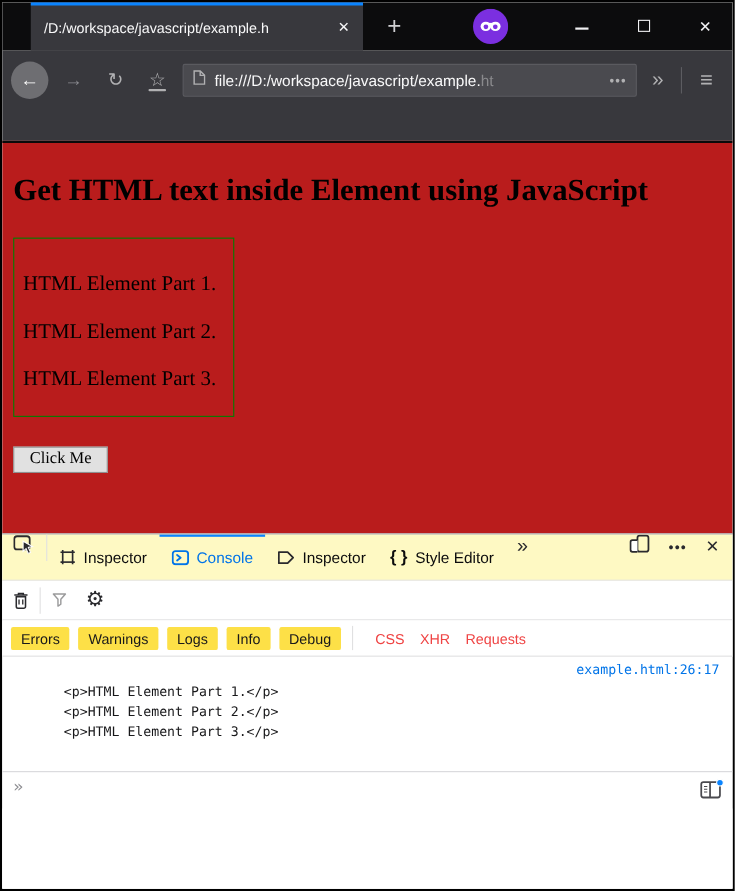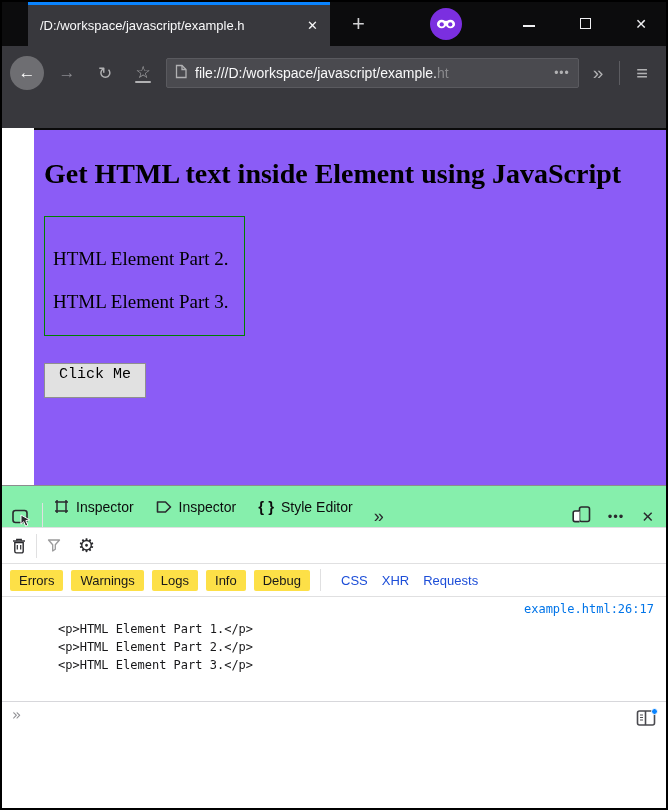--- a/index.html
+++ b/index.html
@@ -41,35 +41,35 @@
             display:flex; align-items:center; padding:0 8px; margin:0 4px; min-width:0; }
   .urlbar .doc { flex:none; margin-right:8px; }
   .url-text { color:#f9f9fa; font-size:14px; white-space:nowrap; overflow:hidden; }
   .url-faded { color:#8a8a8d; font-size:14px; }
   .url-dots { margin-left:auto; color:#b1b1b3; font-size:12px; letter-spacing:1px; padding-left:8px; }
   .nav-sep { width:1px; height:24px; background:#5c5c61; margin:0 6px; flex:none; }
   .overflow-btn { color:#b1b1b3; font-size:19px; padding:0 10px; flex:none; }
   .menu-btn { color:#b1b1b3; font-size:20px; padding:0 10px; flex:none; }
 
   
-  .page { height:357px; background:#8b5cf6; border-top:2px solid #0a0a0a; overflow:hidden; flex:none;margin-left:32px; }
+  .page { height:357px; background:#b91c1c; border-top:2px solid #0a0a0a; overflow:hidden; flex:none; }
   .page h1 { font-family:"Liberation Serif","DejaVu Serif",serif; font-size:28px; font-weight:bold;
              color:#000; margin:28px 10px 0; }
   .green-box { width:201px; margin:26px 0 0 10px; border:1px solid #008000; padding:10px 8px 1px; }
   .green-box p { font-family:"Liberation Serif","DejaVu Serif",serif; font-size:19px; color:#000;
                  margin:21px 0; line-height:1.15; }
-  .clickme { display:inline-block; margin:27px 0 0 10px; font-family:Liberation Mono, monospace;
+  .clickme { display:inline-block; margin:27px 0 0 10px; font-family:Liberation Serif, serif;
              font-size:15px; color:#000; background:#e1e1e1; border:1px solid #8f8f8f;
-             padding:2px 14px 14px; }
+             padding:2px 14px 3px; }
 
   
   .devtools { flex:1; background:#fff; border-top:1px solid #8c8c8e; display:flex; flex-direction:column;
               color:#0c0c0d; min-height:0; }
-  .dt-toolbar { height:42px; flex:none; background:#86efac; border-bottom:1px solid #e0e0e1;
-                display:flex; align-items:flex-end; }
+  .dt-toolbar { height:42px; flex:none; background:#fef9c3; border-bottom:1px solid #e0e0e1;
+                display:flex; align-items:flex-start; }
   .dt-picker { padding:0 10px; display:flex; align-items:center; }
   .dt-sep { width:1px; height:24px; background:#e0e0e1; flex:none; }
   .dt-tab { position:relative; height:100%; display:flex; align-items:center; gap:7px;
             padding:0 11px; font-size:14px; color:#0c0c0d; }
   .dt-tab.active { color:#0074e8; }
   .dt-tab.active::before { content:""; position:absolute; top:0; left:0; right:0; height:2px; background:#0a84ff; }
   .dt-moretabs { font-size:18px; color:#2a2a2e; padding:0 10px; }
   .dt-right { margin-left:auto; display:flex; align-items:center; }
   .dt-right > * { margin-left:17px; }
   .dt-meatball { font-size:13px; letter-spacing:1px; color:#2a2a2e; }
@@ -82,21 +82,21 @@
   .filter-input { flex:1; border:none; outline:none; font-size:14px; color:#0c0c0d; background:transparent;
                   font-family:"Liberation Sans",sans-serif; }
   .filter-input::placeholder { color:#757575; }
   .gear { font-size:19px; color:#2a2a2e; padding:0 11px; line-height:1; }
 
   .dt-btnrow { height:33px; flex:none; background:#fff; border-bottom:1px solid #e0e0e1;
                display:flex; align-items:center; padding-left:8px; }
   .pill { background:#fde047; border-radius:2px; font-size:13px; color:#18181a;
           padding:4px 9px; margin-right:8px; line-height:1; }
   .dt-btnrow .dt-sep { margin:0 6px 0 2px; height:22px; }
-  .flat-filter { font-size:13px; color:#1d4ed8; margin-left:14px; }
+  .flat-filter { font-size:13px; color:#ef4444; margin-left:14px; }
 
   .console-area { flex:1; display:flex; flex-direction:column; min-height:0; font-family:"DejaVu Sans Mono","Liberation Mono",monospace; }
   .log-row { padding:5px 0 0; flex:none; }
   .log-link { display:block; text-align:right; padding-right:12px; font-size:12px; color:#0074e8;
               text-decoration:none; }
   .log-pre { margin:4px 0 0 56px; font-family:"DejaVu Sans Mono","Liberation Mono",monospace;
              font-size:12px; line-height:18px; color:#18181a; white-space:pre; }
   .log-gap { height:27px; flex:none; }
   .prompt-row { border-top:1px solid #d7d7db; height:34px; flex:none; display:flex; align-items:flex-start;
                 padding:6px 8px 0 10px; }
@@ -152,20 +152,21 @@
       </div>
       <span class="overflow-btn">»</span>
       <span class="nav-sep"></span>
       <span class="menu-btn">≡</span>
     </div>
   </div>
 
   <div class="page">
     <h1>Get HTML text inside Element using JavaScript</h1>
     <div class="green-box">
+      <p>HTML Element Part 1.</p>
       <p>HTML Element Part 2.</p>
       <p>HTML Element Part 3.</p>
     </div>
     <div>
       <button class="clickme">Click Me</button>
     </div>
   </div>
 
   <div class="devtools">
 
@@ -179,20 +180,27 @@
       <span class="dt-sep"></span>
 
       <span class="dt-tab">
         <svg width="15" height="15" viewBox="0 0 15 15">
           <rect x="3" y="3" width="9" height="9" fill="none" stroke="#2a2a2e" stroke-width="1.5"></rect>
           <path d="M3 1 v2 M12 1 v2 M3 12 v2 M12 12 v2 M1 3 h2 M1 12 h2 M12 3 h2 M12 12 h2" stroke="#2a2a2e" stroke-width="1.5"></path>
         </svg>
         <span>Inspector</span>
       </span>
 
+      <span class="dt-tab active">
+        <svg width="16" height="14" viewBox="0 0 16 14">
+          <rect x="1" y="1" width="14" height="12" rx="2.5" fill="none" stroke="#0074e8" stroke-width="1.7"></rect>
+          <path d="M5 4.5 L8.2 7 L5 9.5" fill="none" stroke="#0074e8" stroke-width="1.7" stroke-linecap="round" stroke-linejoin="round"></path>
+        </svg>
+        <span>Console</span>
+      </span>
 
       <span class="dt-tab">
         <svg width="16" height="14" viewBox="0 0 16 14">
           <path d="M1.5 2 h8 l5 5 -5 5 h-8 z" fill="none" stroke="#2a2a2e" stroke-width="1.6" stroke-linejoin="round"></path>
         </svg>
         <span>Inspector</span>
       </span>
 
       <span class="dt-tab">
         <span style="font-size:15px;font-weight:bold;">{ }</span>

